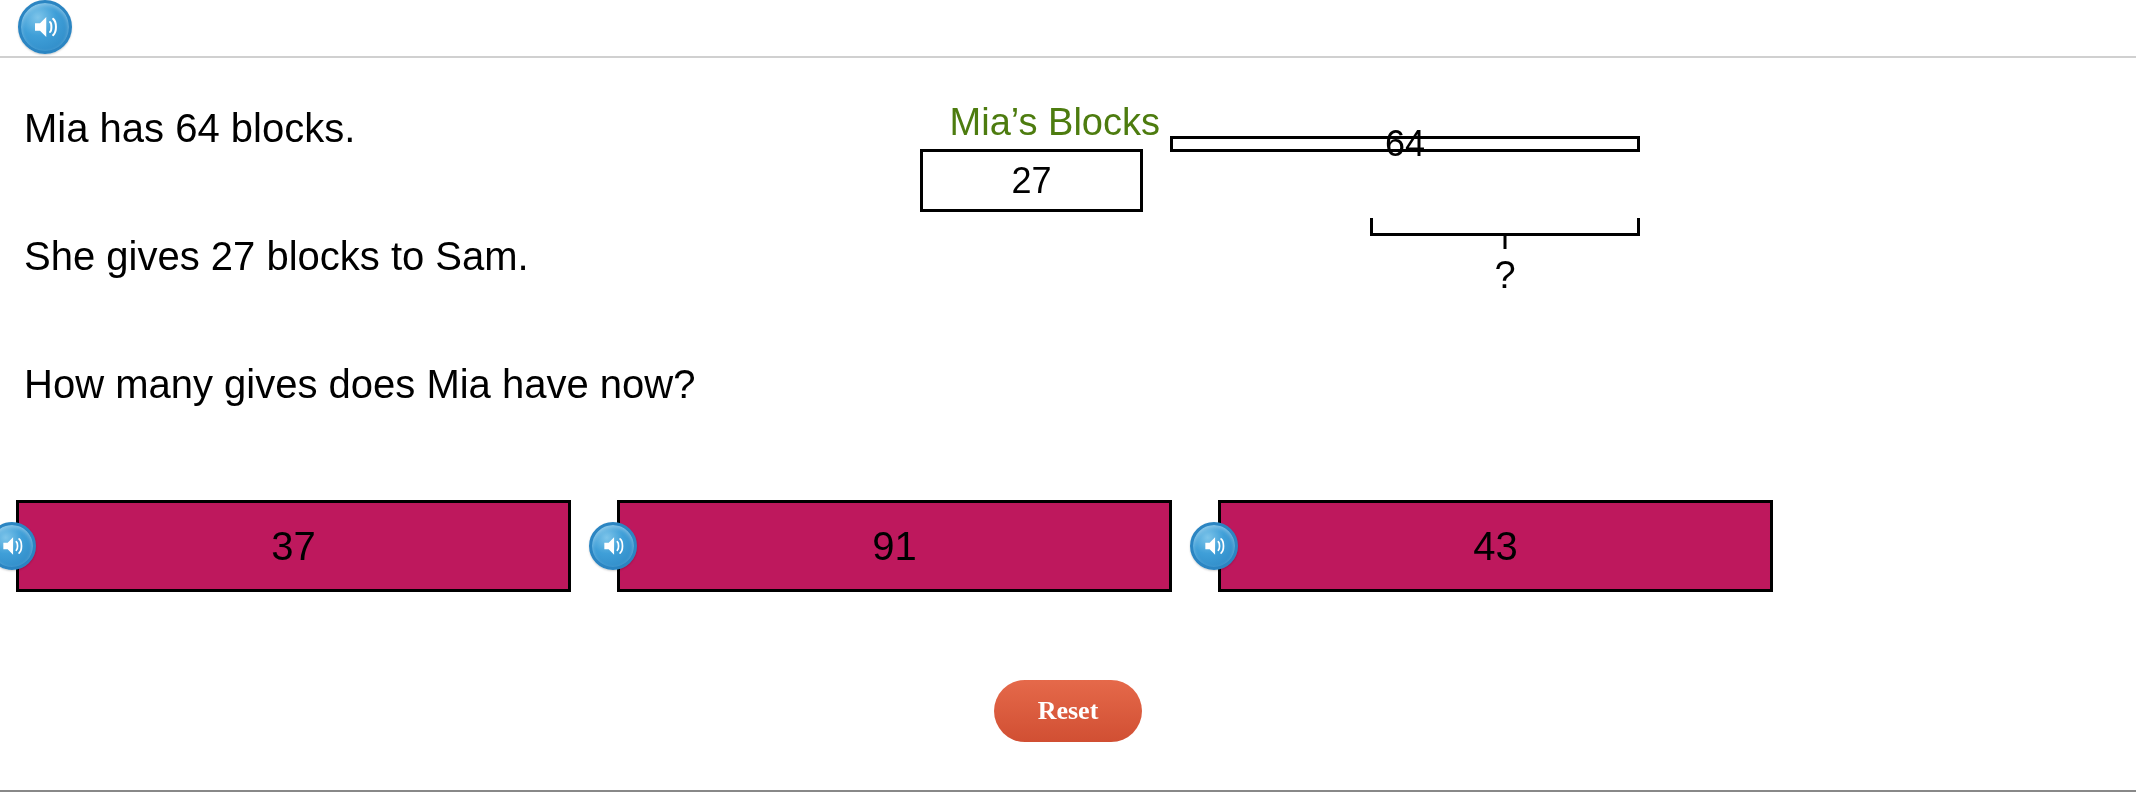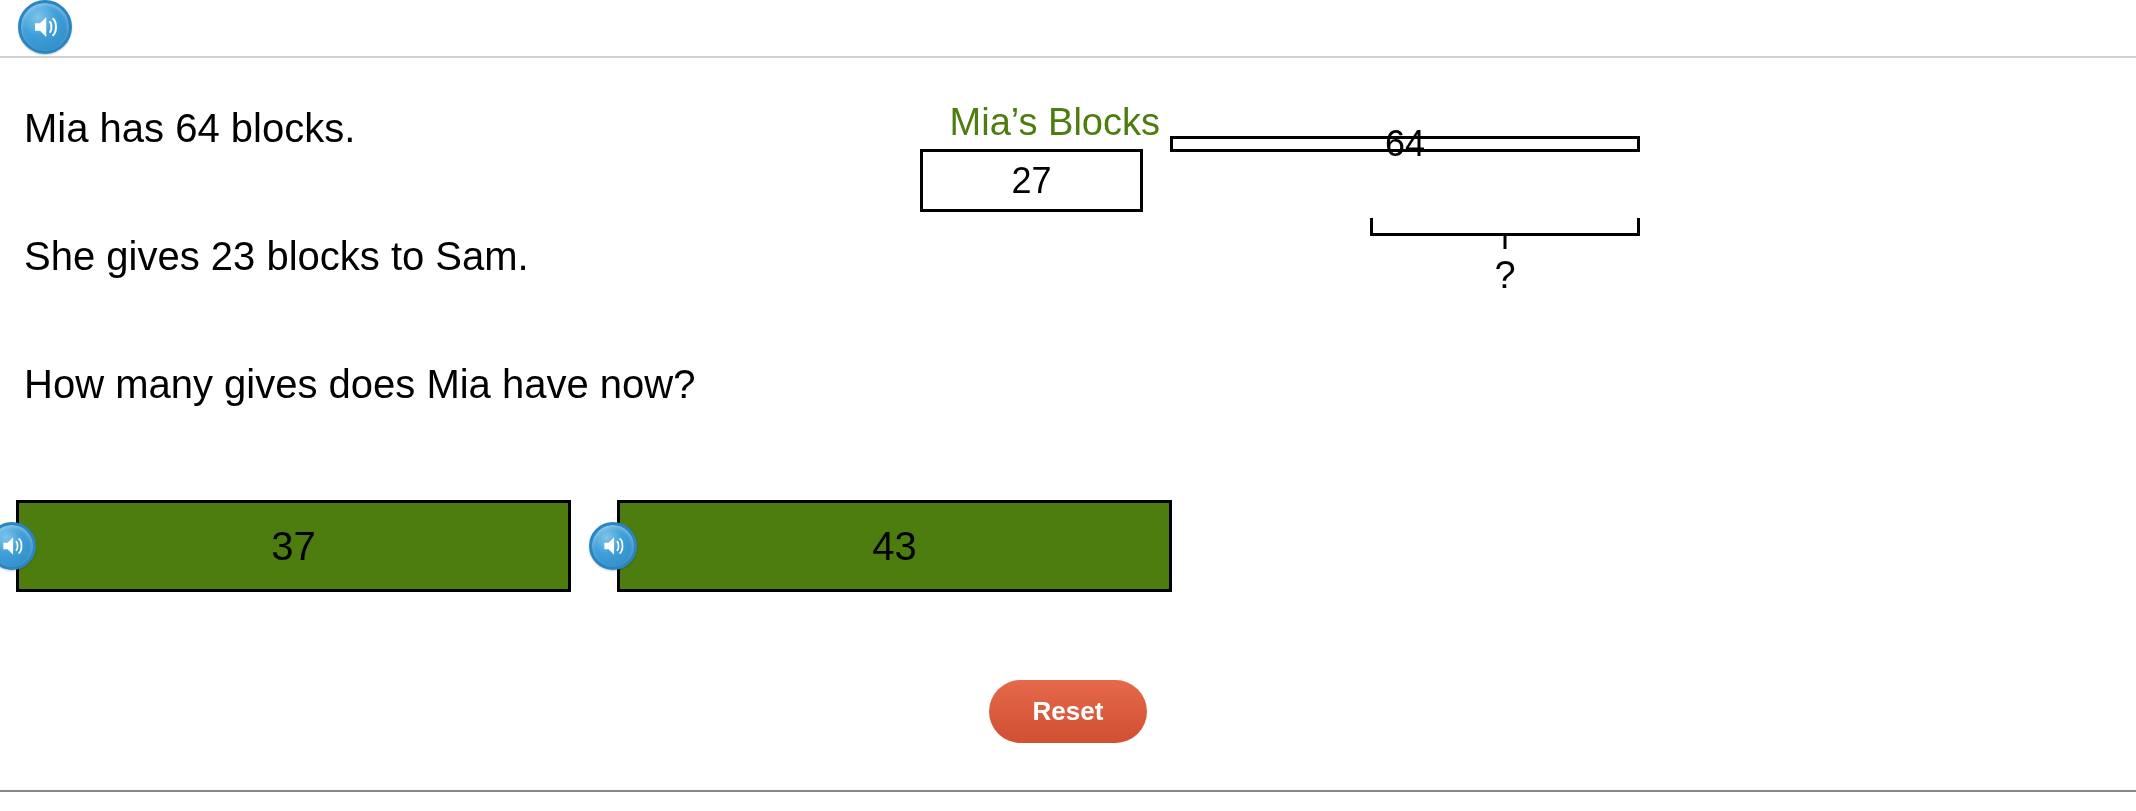--- a/index.html
+++ b/index.html
@@ -127,21 +127,21 @@
     transform: translateY(-50%);
     z-index: 2;
     width: 48px;
     height: 48px;
   }
   .answer .audio-btn svg { width: 26px; height: 26px; }
   .answer-box {
     width: 555px;
     height: 92px;
     border: 3px solid #000;
-    background: #4d7c0f;
+    background: #be185d;
     font-size: 40px;
     display: flex;
     align-items: center;
     justify-content: center;
     cursor: pointer;
     margin-left: 6px;
   }
   .controls {
     position: absolute;
     left: 0;
@@ -152,21 +152,21 @@
     gap: 40px;
   }
   .btn {
     border: none;
     border-radius: 999px;
     color: #fff;
     font-size: 26px;
     font-weight: bold;
     padding: 16px 44px;
     cursor: pointer;
-    font-family: Liberation Sans, sans-serif;
+    font-family: Liberation Serif, serif;
   }
   .btn-reset {
     background: linear-gradient(to bottom, #e5694a 0%, #d14f33 100%);
   }
   .btn-submit {
     background: linear-gradient(to bottom, #5aa9df 0%, #3c8fce 100%);
   }
   .bottom-line {
     position: absolute;
     left: 0; right: 0;
@@ -182,21 +182,21 @@
     <path d="M4 9v6h4l5 5V4L8 9H4z" fill="#fff"></path>
     <path d="M16 8c1.5 1 1.5 7 0 8" stroke="#fff" stroke-width="1.6" fill="none" stroke-linecap="round"></path>
     <path d="M18.5 5.5c3 2.5 3 10.5 0 13" stroke="#fff" stroke-width="1.6" fill="none" stroke-linecap="round"></path>
   </svg>
 </div>
 
 <div class="divider"></div>
 
 <div class="question-text">
   <p>Mia has 64 blocks.</p>
-  <p>She gives 23 blocks to Sam.</p>
+  <p>She gives 27 blocks to Sam.</p>
   <p>How many gives does Mia have now?</p>
 </div>
 
 <div class="diagram">
   <div class="diag-row">
     <div class="diag-label">Mia’s Blocks</div>
     <div class="diag-bar bar-mia">
       <span>64</span>
     </div>
   </div>
@@ -226,20 +226,32 @@
   </div>
   <div class="answer">
     <div class="audio-btn">
       <svg viewBox="0 0 24 24">
         <path d="M4 9v6h4l5 5V4L8 9H4z" fill="#fff"></path>
         <path d="M16 8c1.5 1 1.5 7 0 8" stroke="#fff" stroke-width="1.6" fill="none" stroke-linecap="round"></path>
         <path d="M18.5 5.5c3 2.5 3 10.5 0 13" stroke="#fff" stroke-width="1.6" fill="none" stroke-linecap="round"></path>
       </svg>
     </div>
     <div class="answer-box">
+      <span>91</span>
+    </div>
+  </div>
+  <div class="answer">
+    <div class="audio-btn">
+      <svg viewBox="0 0 24 24">
+        <path d="M4 9v6h4l5 5V4L8 9H4z" fill="#fff"></path>
+        <path d="M16 8c1.5 1 1.5 7 0 8" stroke="#fff" stroke-width="1.6" fill="none" stroke-linecap="round"></path>
+        <path d="M18.5 5.5c3 2.5 3 10.5 0 13" stroke="#fff" stroke-width="1.6" fill="none" stroke-linecap="round"></path>
+      </svg>
+    </div>
+    <div class="answer-box">
       <span>43</span>
     </div>
   </div>
 </div>
 
 <div class="controls">
   <button class="btn btn-reset">Reset</button>
 </div>
 
 <div class="bottom-line"></div>

